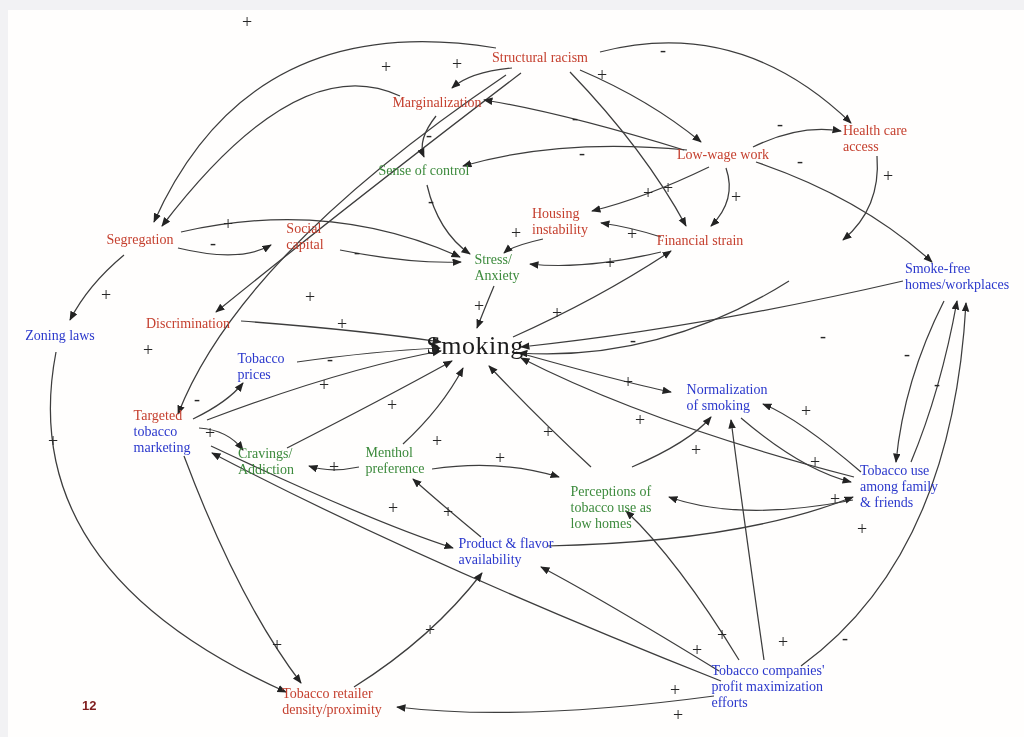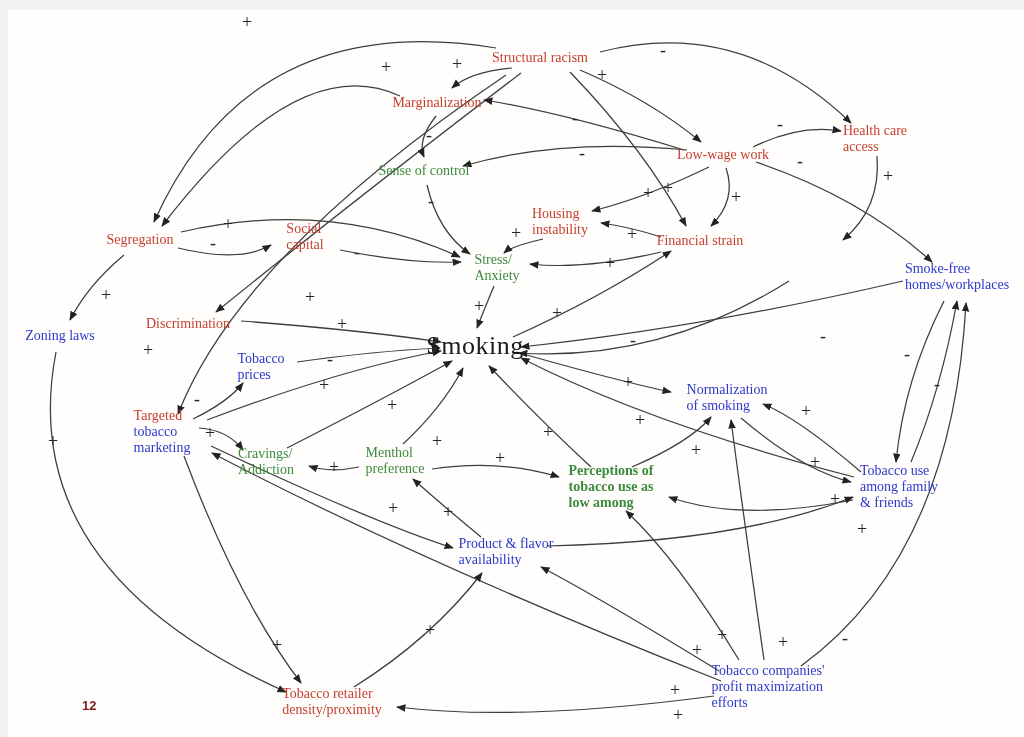--- a/index.html
+++ b/index.html
@@ -207,24 +207,24 @@
           <span class="ln" style="color: rgb(43, 56, 204);">marketing</span>
         </div>
         <div class="node" style="left: 266px; top: 462px;">
           <span class="ln" style="color: rgb(60, 138, 60);">Cravings/</span>
           <span class="ln" style="color: rgb(60, 138, 60);">Addiction</span>
         </div>
         <div class="node" style="left: 395px; top: 461px;">
           <span class="ln" style="color: rgb(60, 138, 60);">Menthol</span>
           <span class="ln" style="color: rgb(60, 138, 60);">preference</span>
         </div>
-        <div class="node" style="left: 611px; top: 487px; font-weight: bold;">
+        <div class="node" style="left: 611px; top: 508px;">
           <span class="ln" style="color: rgb(60, 138, 60);">Perceptions of</span>
           <span class="ln" style="color: rgb(60, 138, 60);">tobacco use as</span>
-          <span class="ln" style="color: rgb(60, 138, 60);">low among</span>
+          <span class="ln" style="color: rgb(60, 138, 60);">low homes</span>
         </div>
         <div class="node" style="left: 899px; top: 487px;">
           <span class="ln" style="color: rgb(43, 56, 204);">Tobacco use</span>
           <span class="ln" style="color: rgb(43, 56, 204);">among family</span>
           <span class="ln" style="color: rgb(43, 56, 204);">&amp; friends</span>
         </div>
         <div class="node" style="left: 506px; top: 552px;">
           <span class="ln" style="color: rgb(43, 56, 204);">Product &amp; flavor</span>
           <span class="ln" style="color: rgb(43, 56, 204);">availability</span>
         </div>

